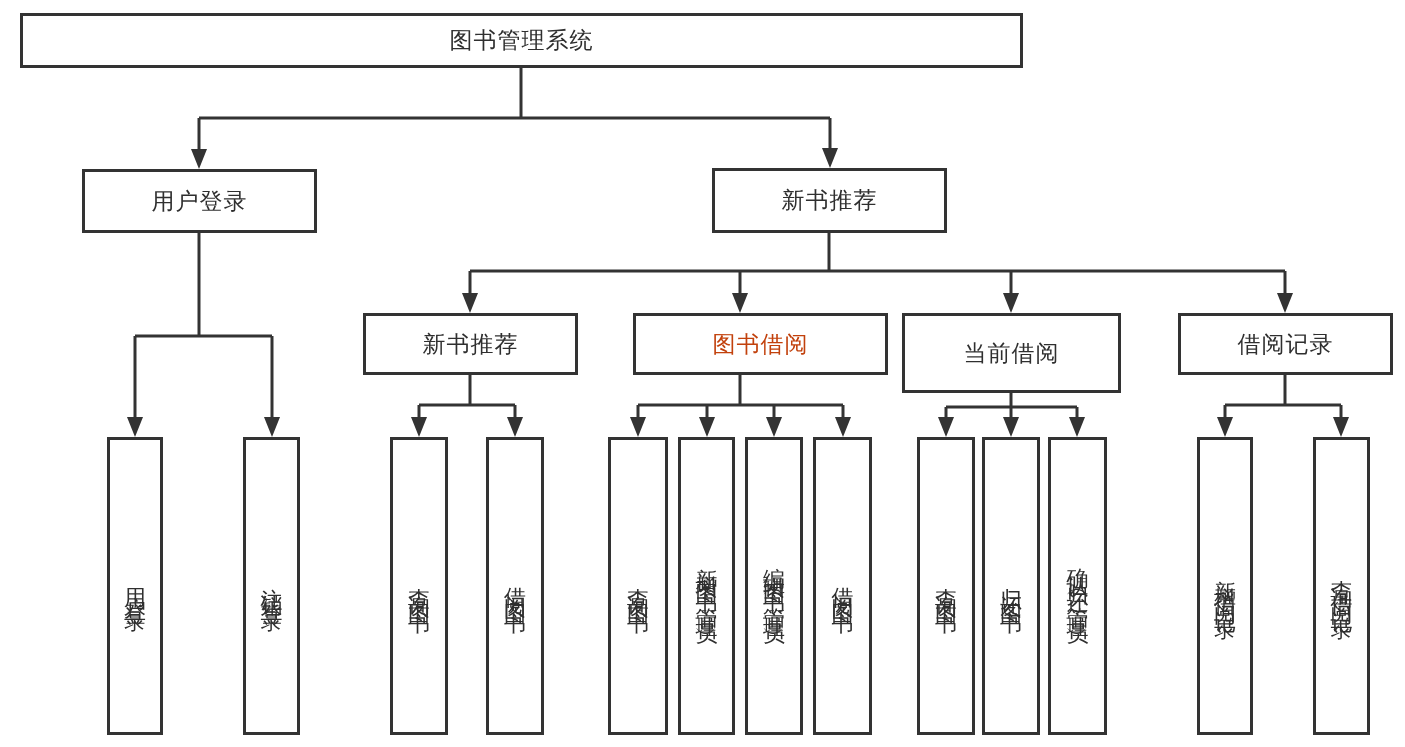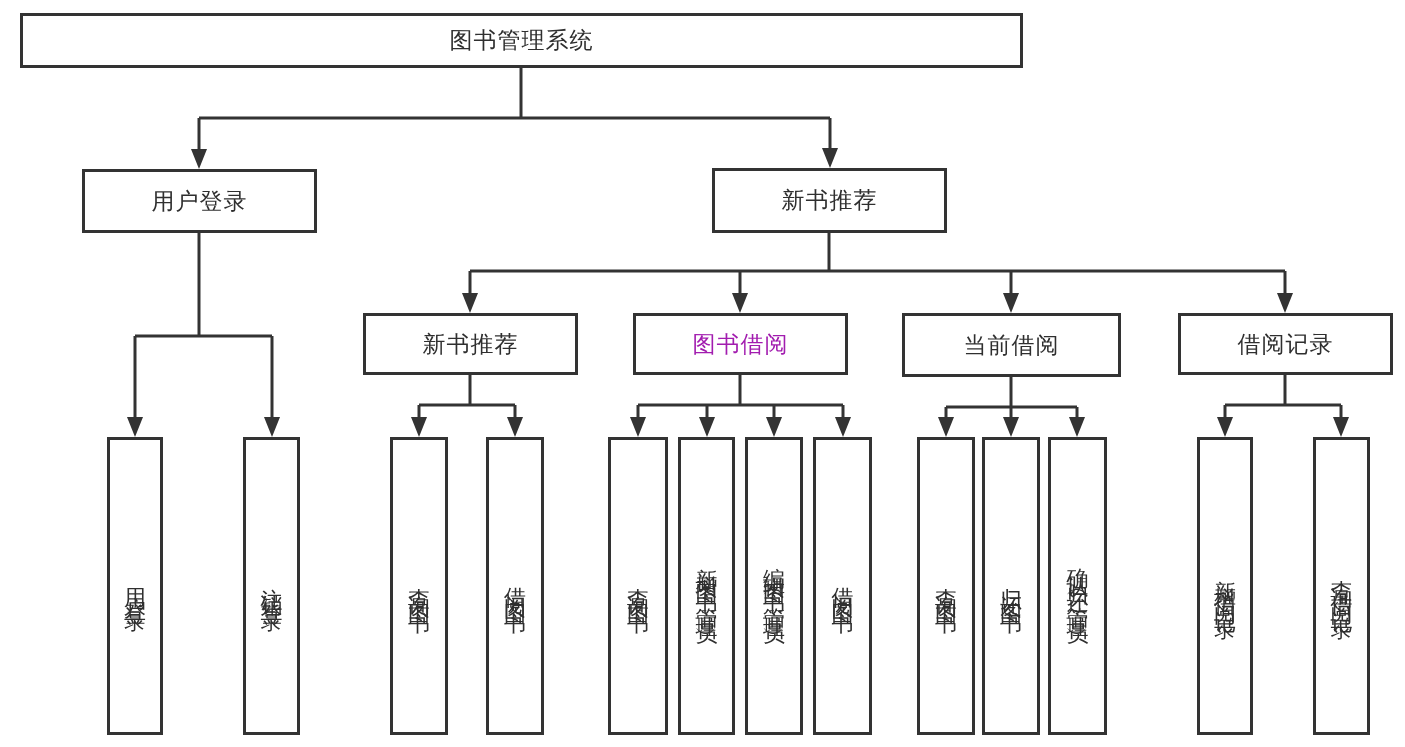--- a/index.html
+++ b/index.html
@@ -120,24 +120,24 @@
       </div>
       <div class="node" style="left: 82px; top: 169px; width: 235px; height: 64px; border-color: rgb(51, 51, 51); color: rgb(47, 47, 47);">
         <span class="lbl">用户登录</span>
       </div>
       <div class="node" style="left: 712px; top: 168px; width: 235px; height: 65px; border-color: rgb(51, 51, 51); color: rgb(47, 47, 47);">
         <span class="lbl">新书推荐</span>
       </div>
       <div class="node" style="left: 363px; top: 313px; width: 215px; height: 62px; border-color: rgb(51, 51, 51); color: rgb(47, 47, 47);">
         <span class="lbl">新书推荐</span>
       </div>
-      <div class="node" style="left: 633px; top: 313px; width: 215px; height: 62px; border-color: rgb(51, 51, 51); color: #a21caf;">
+      <div class="node" style="left: 633px; top: 313px; width: 255px; height: 62px; border-color: rgb(51, 51, 51); color: #c2410c;">
         <span class="lbl">图书借阅</span>
       </div>
-      <div class="node" style="left: 902px; top: 313px; width: 219px; height: 64px; border-color: rgb(51, 51, 51); color: rgb(47, 47, 47);">
+      <div class="node" style="left: 902px; top: 313px; width: 219px; height: 80px; border-color: rgb(51, 51, 51); color: rgb(47, 47, 47);">
         <span class="lbl">当前借阅</span>
       </div>
       <div class="node" style="left: 1178px; top: 313px; width: 215px; height: 62px; border-color: rgb(51, 51, 51); color: rgb(47, 47, 47);">
         <span class="lbl">借阅记录</span>
       </div>
       <div class="node vertical" style="left: 107px; top: 437px; width: 56px; height: 298px; border-color: rgb(51, 51, 51); color: rgb(47, 47, 47);">
         <span class="lbl">用户登录</span>
       </div>
       <div class="node vertical" style="left: 243px; top: 437px; width: 57px; height: 298px; border-color: rgb(51, 51, 51); color: rgb(47, 47, 47);">
         <span class="lbl">注销登录</span>

